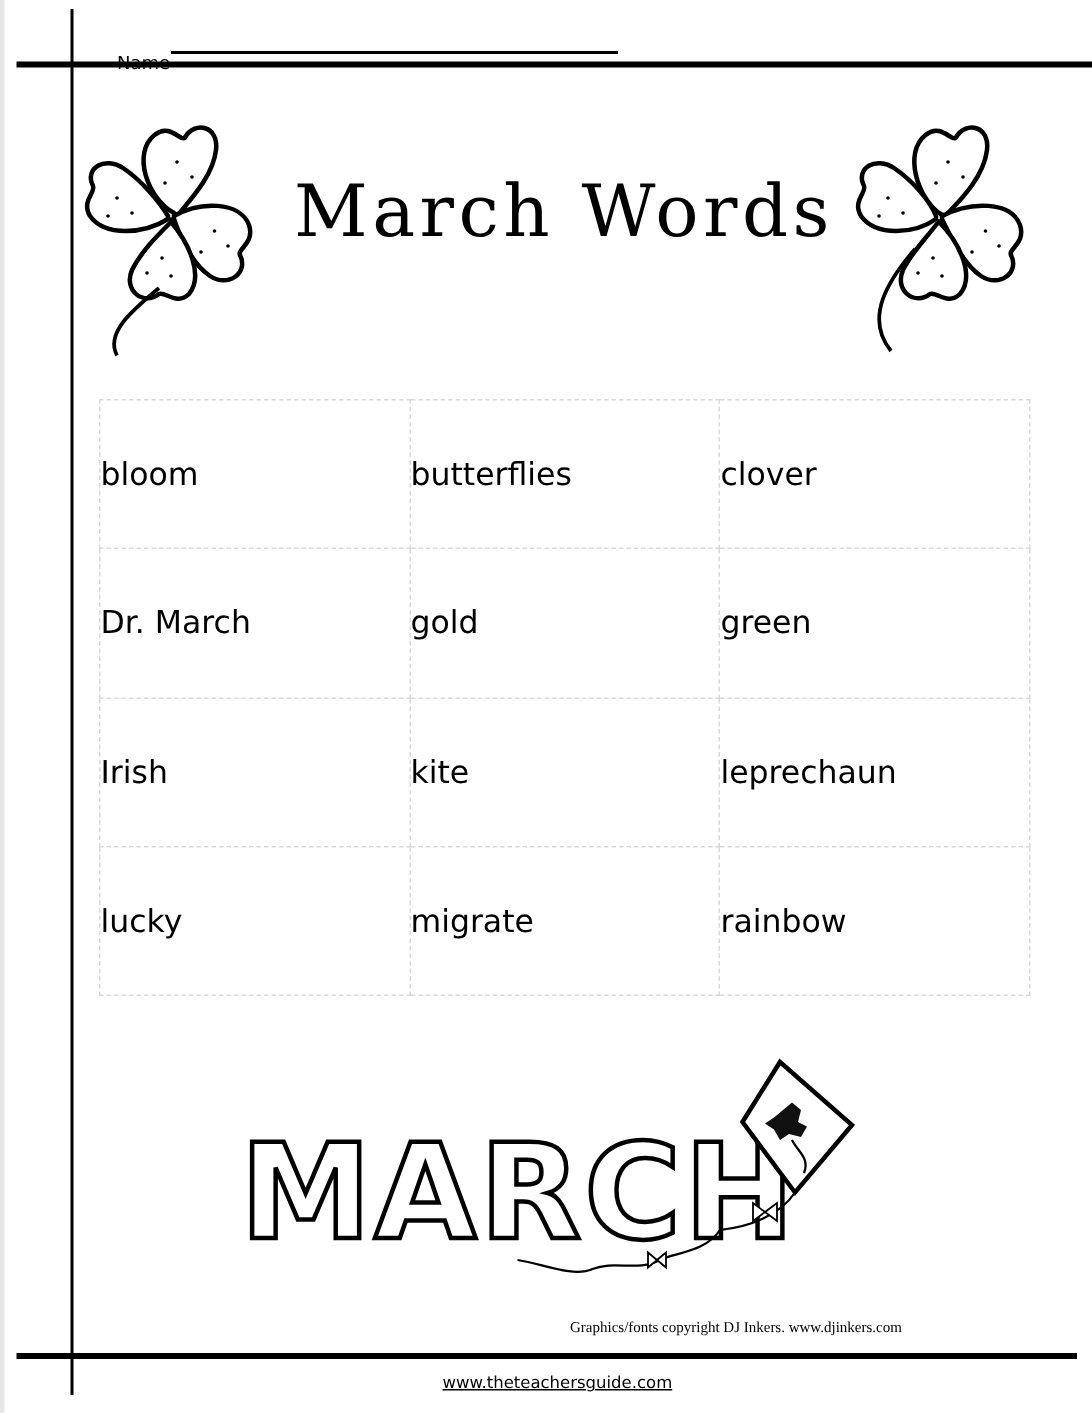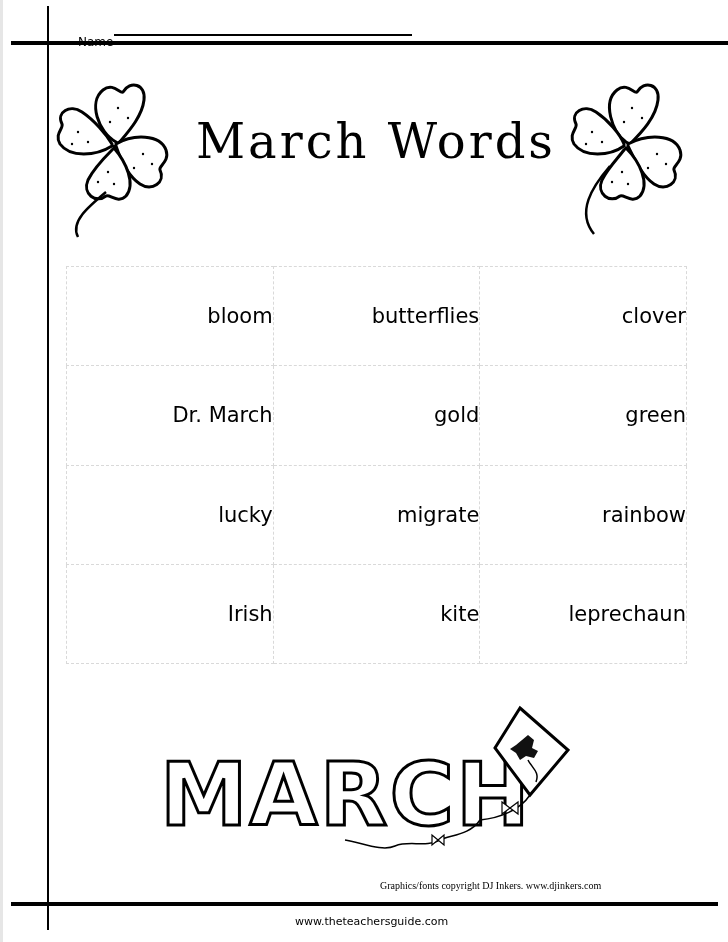--- a/index.html
+++ b/index.html
@@ -12,26 +12,26 @@
   .name-label { line-height: 18px; }
   .name-blank { display: inline-block; width: 298px; height: 1px; border-bottom: 2px solid #000; margin-left: 1px; margin-bottom: 3px; }
 
   .title { position: absolute; left: 176px; top: 58px; width: 380px; text-align: right; font-family: "DejaVu Serif", serif; font-size: 48px; letter-spacing: 3px; line-height: 70px; margin-top: 48px; }
 
   .clover { position: absolute; width: 130px; height: 170px; }
   .clover-left { left: 48px; top: 72px; }
   .clover-right { left: 562px; top: 72px; }
 
   .word-table { position: absolute; left: 66px; top: 266px; width: 621px; height: 398px; border-collapse: collapse; table-layout: fixed; }
-  .word-table td { border: 1px dashed #d9d9d9; text-align: right; vertical-align: middle; font-size: 21px; height: 56px; padding: 0; }
+  .word-table td { border: 1px dashed #d9d9d9; text-align: left; vertical-align: middle; font-size: 21px; height: 56px; padding: 0; }
 
   .march-art { position: absolute; left: 150px; top: 700px; width: 420px; height: 170px; }
 
   .credit { position: absolute; left: 380px; top: 880px; font-family: "Liberation Serif", serif; font-size: 10px; }
-  .site { position: absolute; left: 295px; top: 915px; font-size: 11px; }
+  .site { position: absolute; left: 295px; top: 915px; font-size: 11px; text-decoration: underline; }
 </style>
 </head>
 <body>
 
 <div class="left-margin-strip"></div>
 <div class="vline"></div>
 <div class="hline-top"></div>
 <div class="hline-bottom"></div>
 
 <div class="name-row">
@@ -96,28 +96,28 @@
       <td>bloom</td>
       <td>butterflies</td>
       <td>clover</td>
     </tr>
     <tr>
       <td>Dr. March</td>
       <td>gold</td>
       <td>green</td>
     </tr>
     <tr>
+      <td>Irish</td>
+      <td>kite</td>
+      <td>leprechaun</td>
+    </tr>
+    <tr>
       <td>lucky</td>
       <td>migrate</td>
       <td>rainbow</td>
-    </tr>
-    <tr>
-      <td>Irish</td>
-      <td>kite</td>
-      <td>leprechaun</td>
     </tr>
   </tbody>
 </table>
 
 <svg class="march-art" viewBox="0 0 420 170">
   <text x="10" y="125" font-family="DejaVu Sans, sans-serif" font-weight="bold" font-size="88" fill="#fff" stroke="#000" stroke-width="3" letter-spacing="2">MARCH</text>
   <g>
     <polygon points="370,8 418,50 380,95 345,48" fill="#fff" stroke="#000" stroke-width="3"></polygon>
     <path d="M372 40 l6 -5 l6 5 l-2 8 l6 3 l-4 7 l-8 -2 l-6 4 l-4 -7 l-6 -4 l6 -4 z" fill="#111"></path>
     <path d="M378 60 C 382 68, 390 72, 386 82" fill="none" stroke="#000" stroke-width="1.5"></path>

